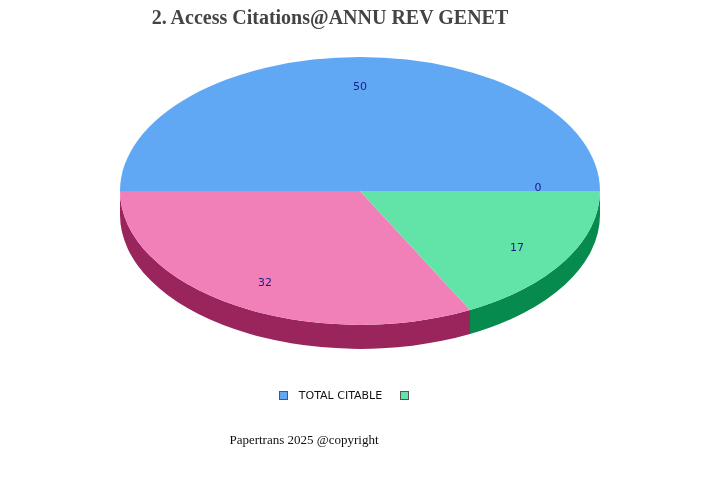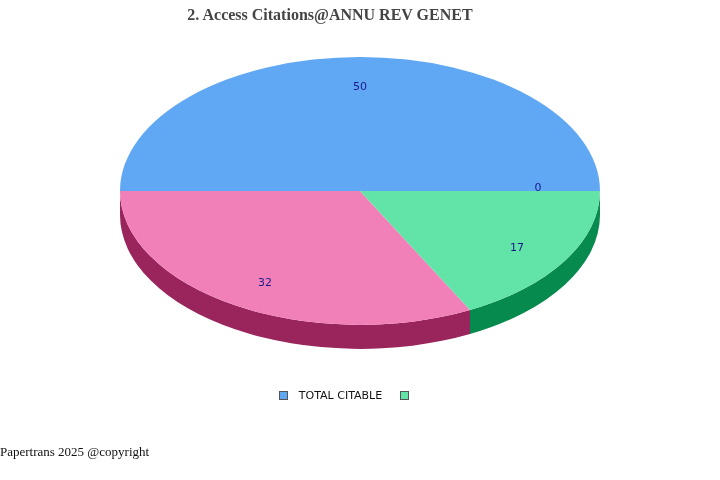--- a/index.html
+++ b/index.html
@@ -1,22 +1,22 @@
 <!DOCTYPE html>
 <html><head>
 <meta charset="utf-8">
 <style>
   html, body { margin: 0; padding: 0; background: #ffffff; }
   body { width: 720px; height: 480px; position: relative; overflow: hidden; font-family: "DejaVu Sans", sans-serif; }
-  .title { position: absolute; top: 6px; left: 0; width: 660px; text-align: center; font-family: "Liberation Serif", serif; font-weight: bold; font-size: 16px; color: #444444; }
+  .title { position: absolute; top: 6px; left: 0; width: 660px; text-align: center; font-family: "Liberation Serif", serif; font-weight: bold; font-size: 20px; color: #444444; }
   svg.pie { position: absolute; left: 0; top: 0; }
   .legend { position: absolute; top: 389px; left: 0; width: 688px; display: flex; justify-content: center; gap: 18px; font-size: 11px; color: #111; }
   .legend-item { display: flex; align-items: center; gap: 11px; }
   .swatch { width: 7px; height: 7px; border: 1px solid #555; display: inline-block; }
-  .footer { position: absolute; top: 444px; left: 0; width: 608px; font-family: "Liberation Serif", serif; font-size: 13px; color: #111; }
+  .footer { position: absolute; top: 432px; left: 0; width: 608px; text-align: center; font-family: "Liberation Serif", serif; font-size: 13px; color: #111; }
   .lbl { font-family: "DejaVu Sans", sans-serif; font-size: 11px; fill: #1a1a8c; }
 </style>
 </head>
 <body>
 
 <div class="title">2. Access Citations@ANNU REV GENET</div>
 
 <svg class="pie" width="720" height="480">
 
   <path d="M120,191 L120,215 A240,134 0 0 0 470,334 L470,310 A240,134 0 0 1 120,191 Z" fill="#9a255c"></path>

